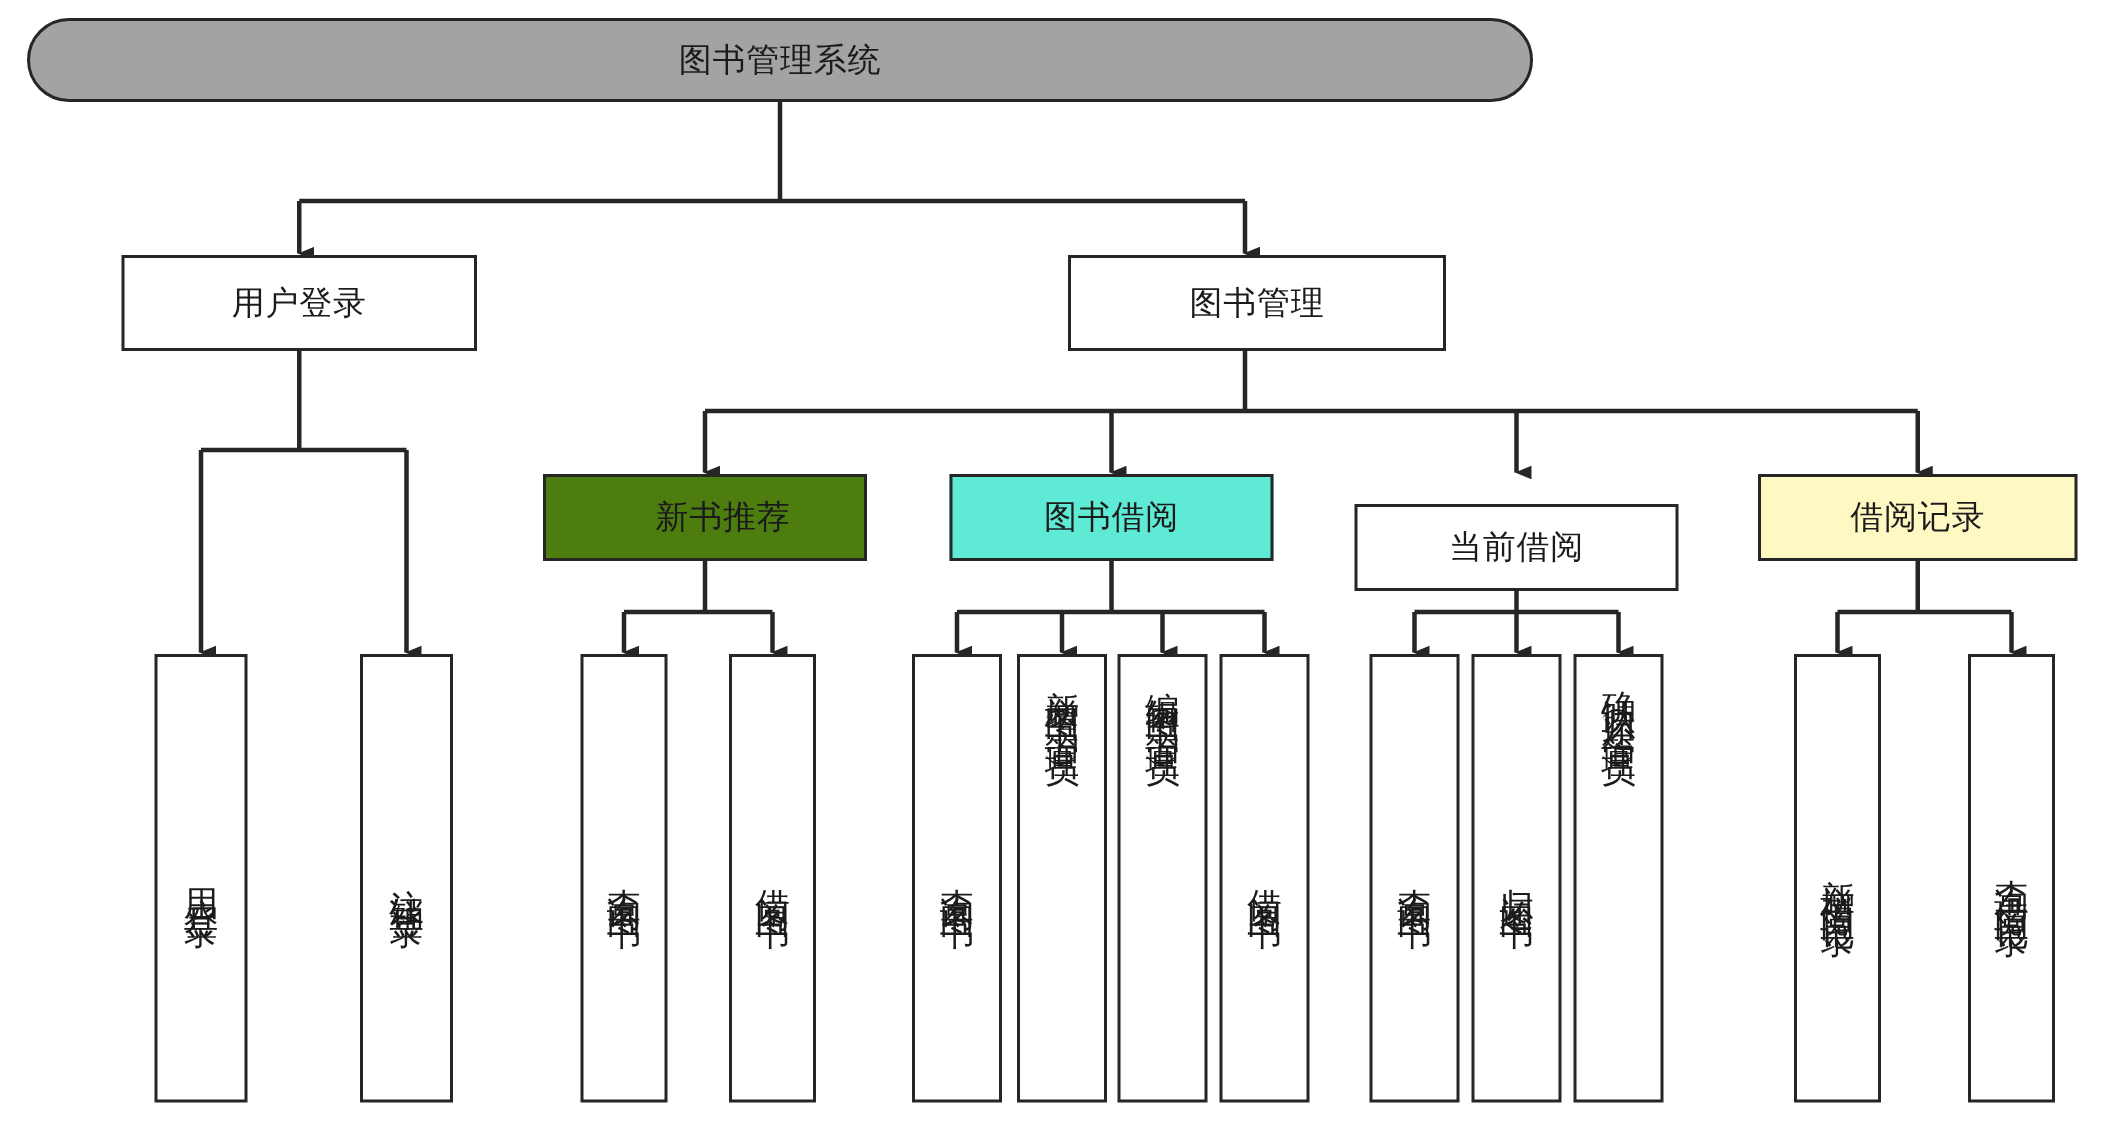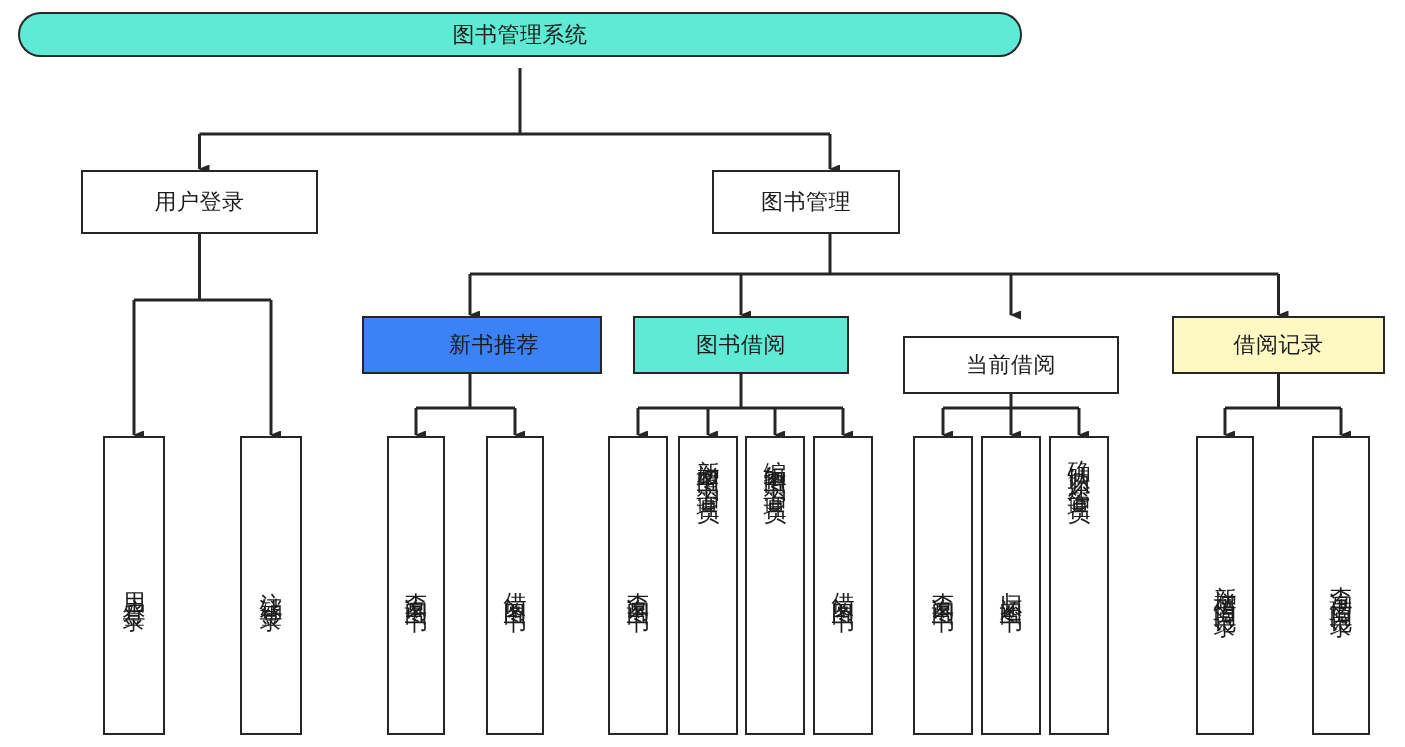--- a/index.html
+++ b/index.html
@@ -109,30 +109,30 @@
         <line x1="943" y1="408" x2="943" y2="435" stroke="#262626" stroke-width="3" marker-end="url(#arrowhead)"></line>
         <line x1="1011" y1="408" x2="1011" y2="435" stroke="#262626" stroke-width="3" marker-end="url(#arrowhead)"></line>
         <line x1="1079" y1="408" x2="1079" y2="435" stroke="#262626" stroke-width="3" marker-end="url(#arrowhead)"></line>
         <line x1="1278.5" y1="374" x2="1278.5" y2="408" stroke="#262626" stroke-width="3"></line>
         <line x1="1225" y1="408" x2="1341" y2="408" stroke="#262626" stroke-width="3"></line>
         <line x1="1225" y1="408" x2="1225" y2="435" stroke="#262626" stroke-width="3" marker-end="url(#arrowhead)"></line>
         <line x1="1341" y1="408" x2="1341" y2="435" stroke="#262626" stroke-width="3" marker-end="url(#arrowhead)"></line>
       </g>
   </svg>
   <div id="node-layer">
-      <div class="node" style="left: 18px; top: 12px; width: 1004px; height: 45px; border-color: rgb(38, 38, 38); background: #5eead4; border-radius: 28px;">
+      <div class="node" style="left: 18px; top: 12px; width: 1004px; height: 56px; border-color: rgb(38, 38, 38); background: #a3a3a3; border-radius: 28px;">
         <span class="label">图书管理系统</span>
       </div>
       <div class="node" style="left: 81px; top: 170px; width: 237px; height: 64px; border-color: rgb(38, 38, 38); background: rgb(255, 255, 255);">
         <span class="label">用户登录</span>
       </div>
-      <div class="node" style="left: 712px; top: 170px; width: 188px; height: 64px; border-color: rgb(38, 38, 38); background: rgb(255, 255, 255);">
+      <div class="node" style="left: 712px; top: 170px; width: 252px; height: 64px; border-color: rgb(38, 38, 38); background: rgb(255, 255, 255);">
         <span class="label">图书管理</span>
       </div>
-      <div class="node" style="left: 362px; top: 316px; width: 240px; height: 58px; border-color: rgb(38, 38, 38); background: #3b82f6; padding-left: 24px;">
+      <div class="node" style="left: 362px; top: 316px; width: 216px; height: 58px; border-color: rgb(38, 38, 38); background: #4d7c0f; padding-left: 24px;">
         <span class="label">新书推荐</span>
       </div>
       <div class="node" style="left: 633px; top: 316px; width: 216px; height: 58px; border-color: rgb(38, 38, 38); background: #5eead4;">
         <span class="label">图书借阅</span>
       </div>
       <div class="node" style="left: 903px; top: 316px; width: 216px; height: 58px; border-color: rgb(38, 38, 38); background: rgb(255, 255, 255); margin-top: 20px;">
         <span class="label">当前借阅</span>
       </div>
       <div class="node" style="left: 1172px; top: 316px; width: 213px; height: 58px; border-color: rgb(38, 38, 38); background: #fef9c3;">
         <span class="label">借阅记录</span>

